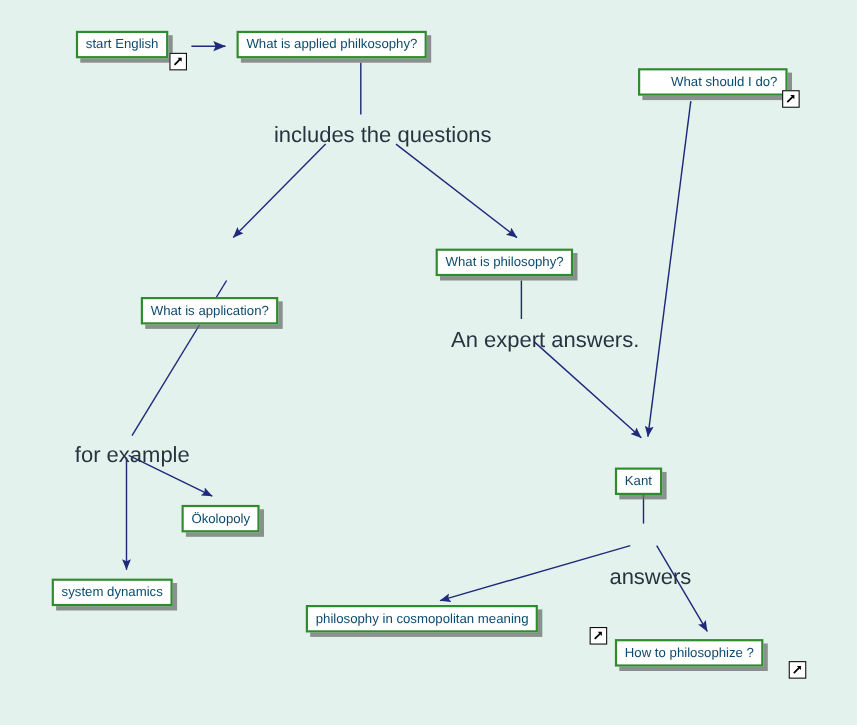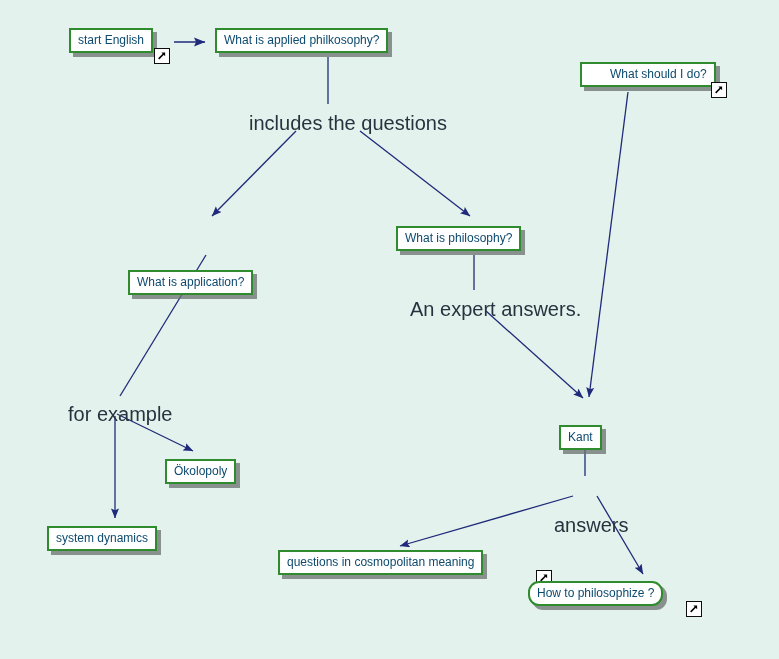--- a/index.html
+++ b/index.html
@@ -165,30 +165,30 @@
 
   <div class="node" style="left:165px; top:459px;">
     <span>Ökolopoly</span>
   </div>
 
   <div class="node" style="left:47px; top:526px;">
     <span>system dynamics</span>
   </div>
 
   <div class="node" style="left:278px; top:550px;">
-    <span>questions in cosmopolitan meaning</span>
+    <span>philosophy in cosmopolitan meaning</span>
     <span class="link-badge" style="left:256px; top:18px;">
       <svg viewBox="0 0 16 16" aria-hidden="true">
         <path d="M4.2 11.3 L10.3 5.2" stroke="#000" stroke-width="1.8" fill="none"></path>
         <path d="M11.6 3.9 L11.6 8.2 L7.3 3.9 Z" fill="#000"></path>
       </svg>
     </span>
   </div>
 
-  <div class="node" style="left:528px; top:581px;border-radius:11px;">
+  <div class="node" style="left:559px; top:581px;">
     <span>How to philosophize ?</span>
     <span class="link-badge" style="left:156px; top:18px;">
       <svg viewBox="0 0 16 16" aria-hidden="true">
         <path d="M4.2 11.3 L10.3 5.2" stroke="#000" stroke-width="1.8" fill="none"></path>
         <path d="M11.6 3.9 L11.6 8.2 L7.3 3.9 Z" fill="#000"></path>
       </svg>
     </span>
   </div>
 
   <div class="edge-label" style="left:249px; top:113px;">includes the questions</div>

